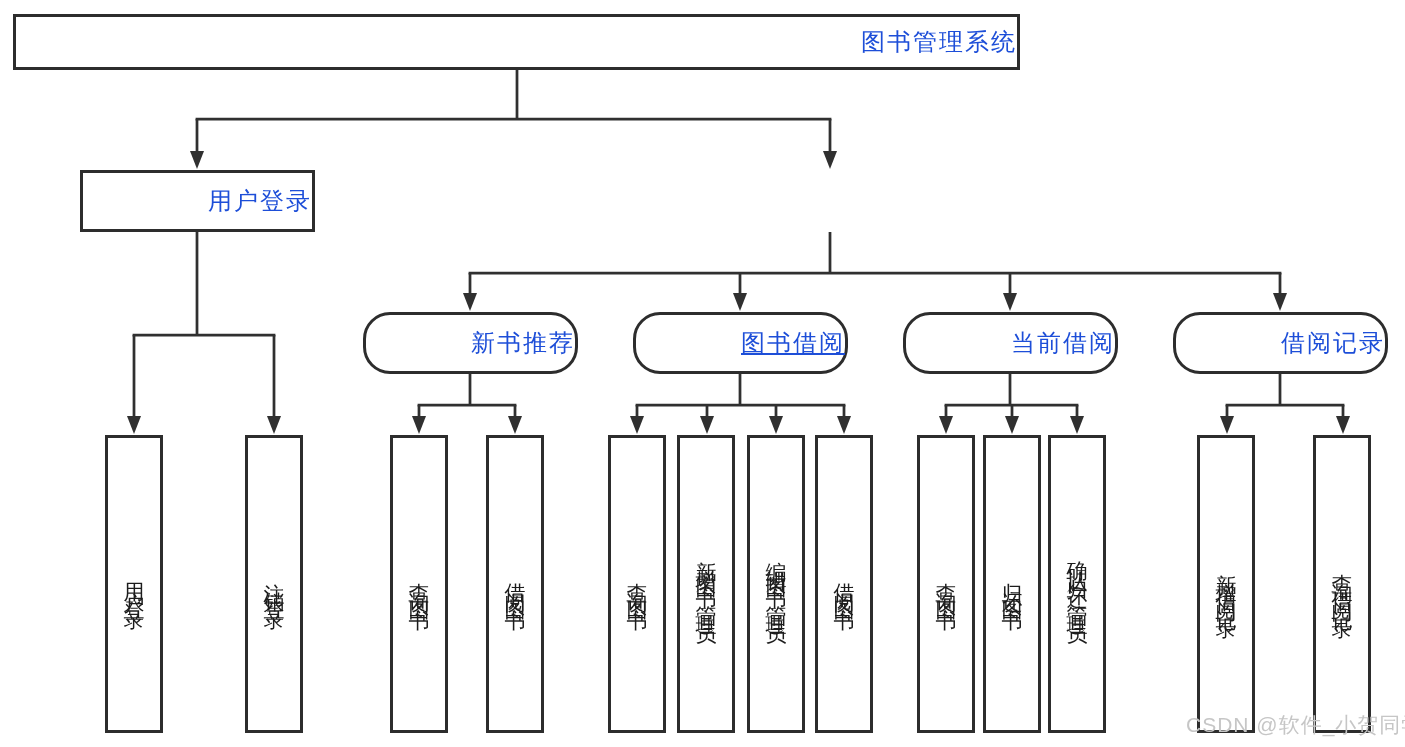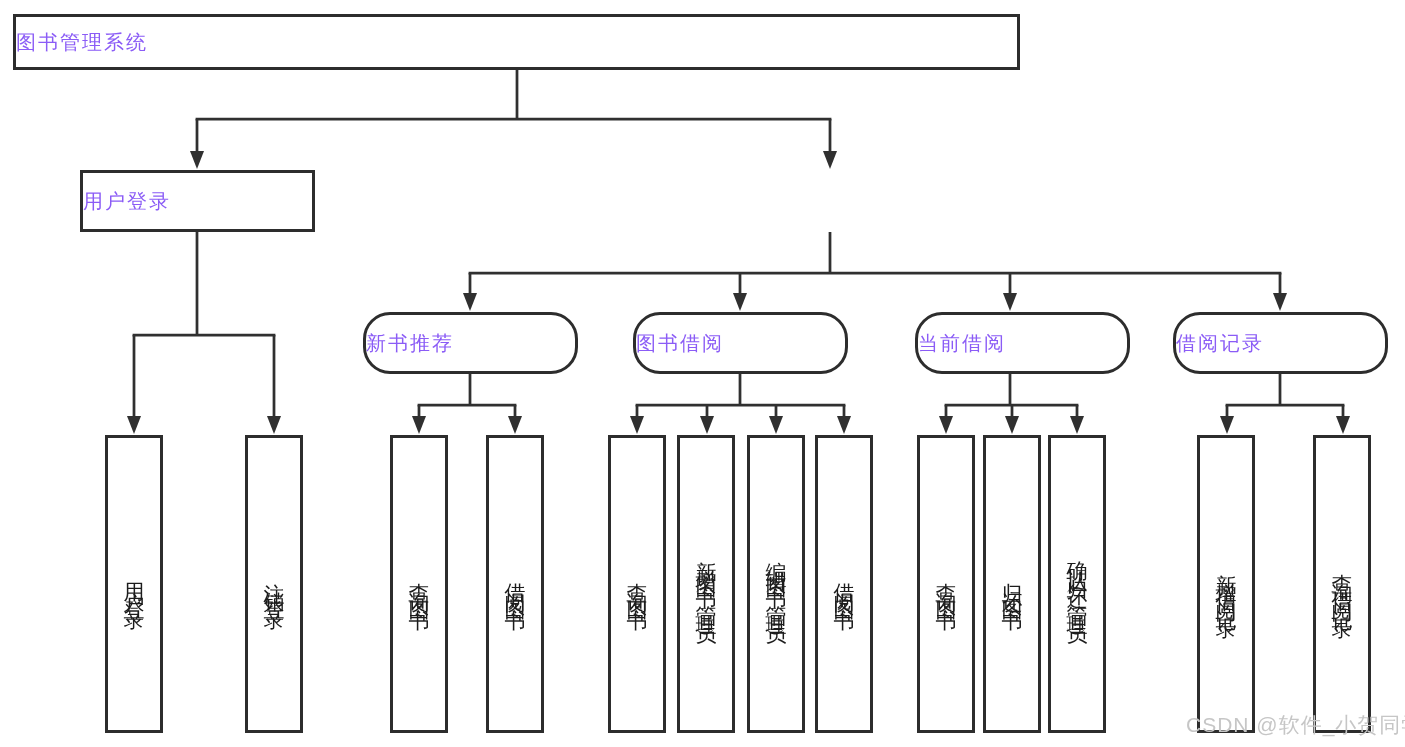--- a/index.html
+++ b/index.html
@@ -21,33 +21,33 @@
     width: 1405px; height: 747px;
     z-index: 1;
   }
   .node {
     position: absolute;
     box-sizing: border-box;
     border: 3px solid #2d2d2d;
     background: #ffffff;
     display: flex;
     align-items: center;
-    justify-content: flex-start;
-    font-size: 20px;
+    justify-content: flex-end;
+    font-size: 24px;
     letter-spacing: 2px;
-    color: #8b5cf6;
+    color: #1d4ed8;
     z-index: 2;
   }
   .node-root   { left: 13px;   top: 14px;  width: 1007px; height: 56px; }
   .node-l2a    { left: 80px;   top: 170px; width: 235px;  height: 62px; }
   .node-l2b    { left: 712px;  top: 170px; width: 235px;  height: 62px; }
   .node-l3     { top: 312px; width: 215px; height: 62px; border-radius: 27px; }
   .node-l3-0   { left: 363px; }
-  .node-l3-1   { left: 633px; }
-  .node-l3-2   { left: 903px; margin-left: 12px; }
+  .node-l3-1   { left: 633px; text-decoration: underline; }
+  .node-l3-2   { left: 903px; }
   .node-l3-3   { left: 1173px; }
   .leaf {
     position: absolute;
     box-sizing: border-box;
     top: 435px;
     width: 58px;
     height: 298px;
     border: 3px solid #2d2d2d;
     background: #ffffff;
     display: flex;

